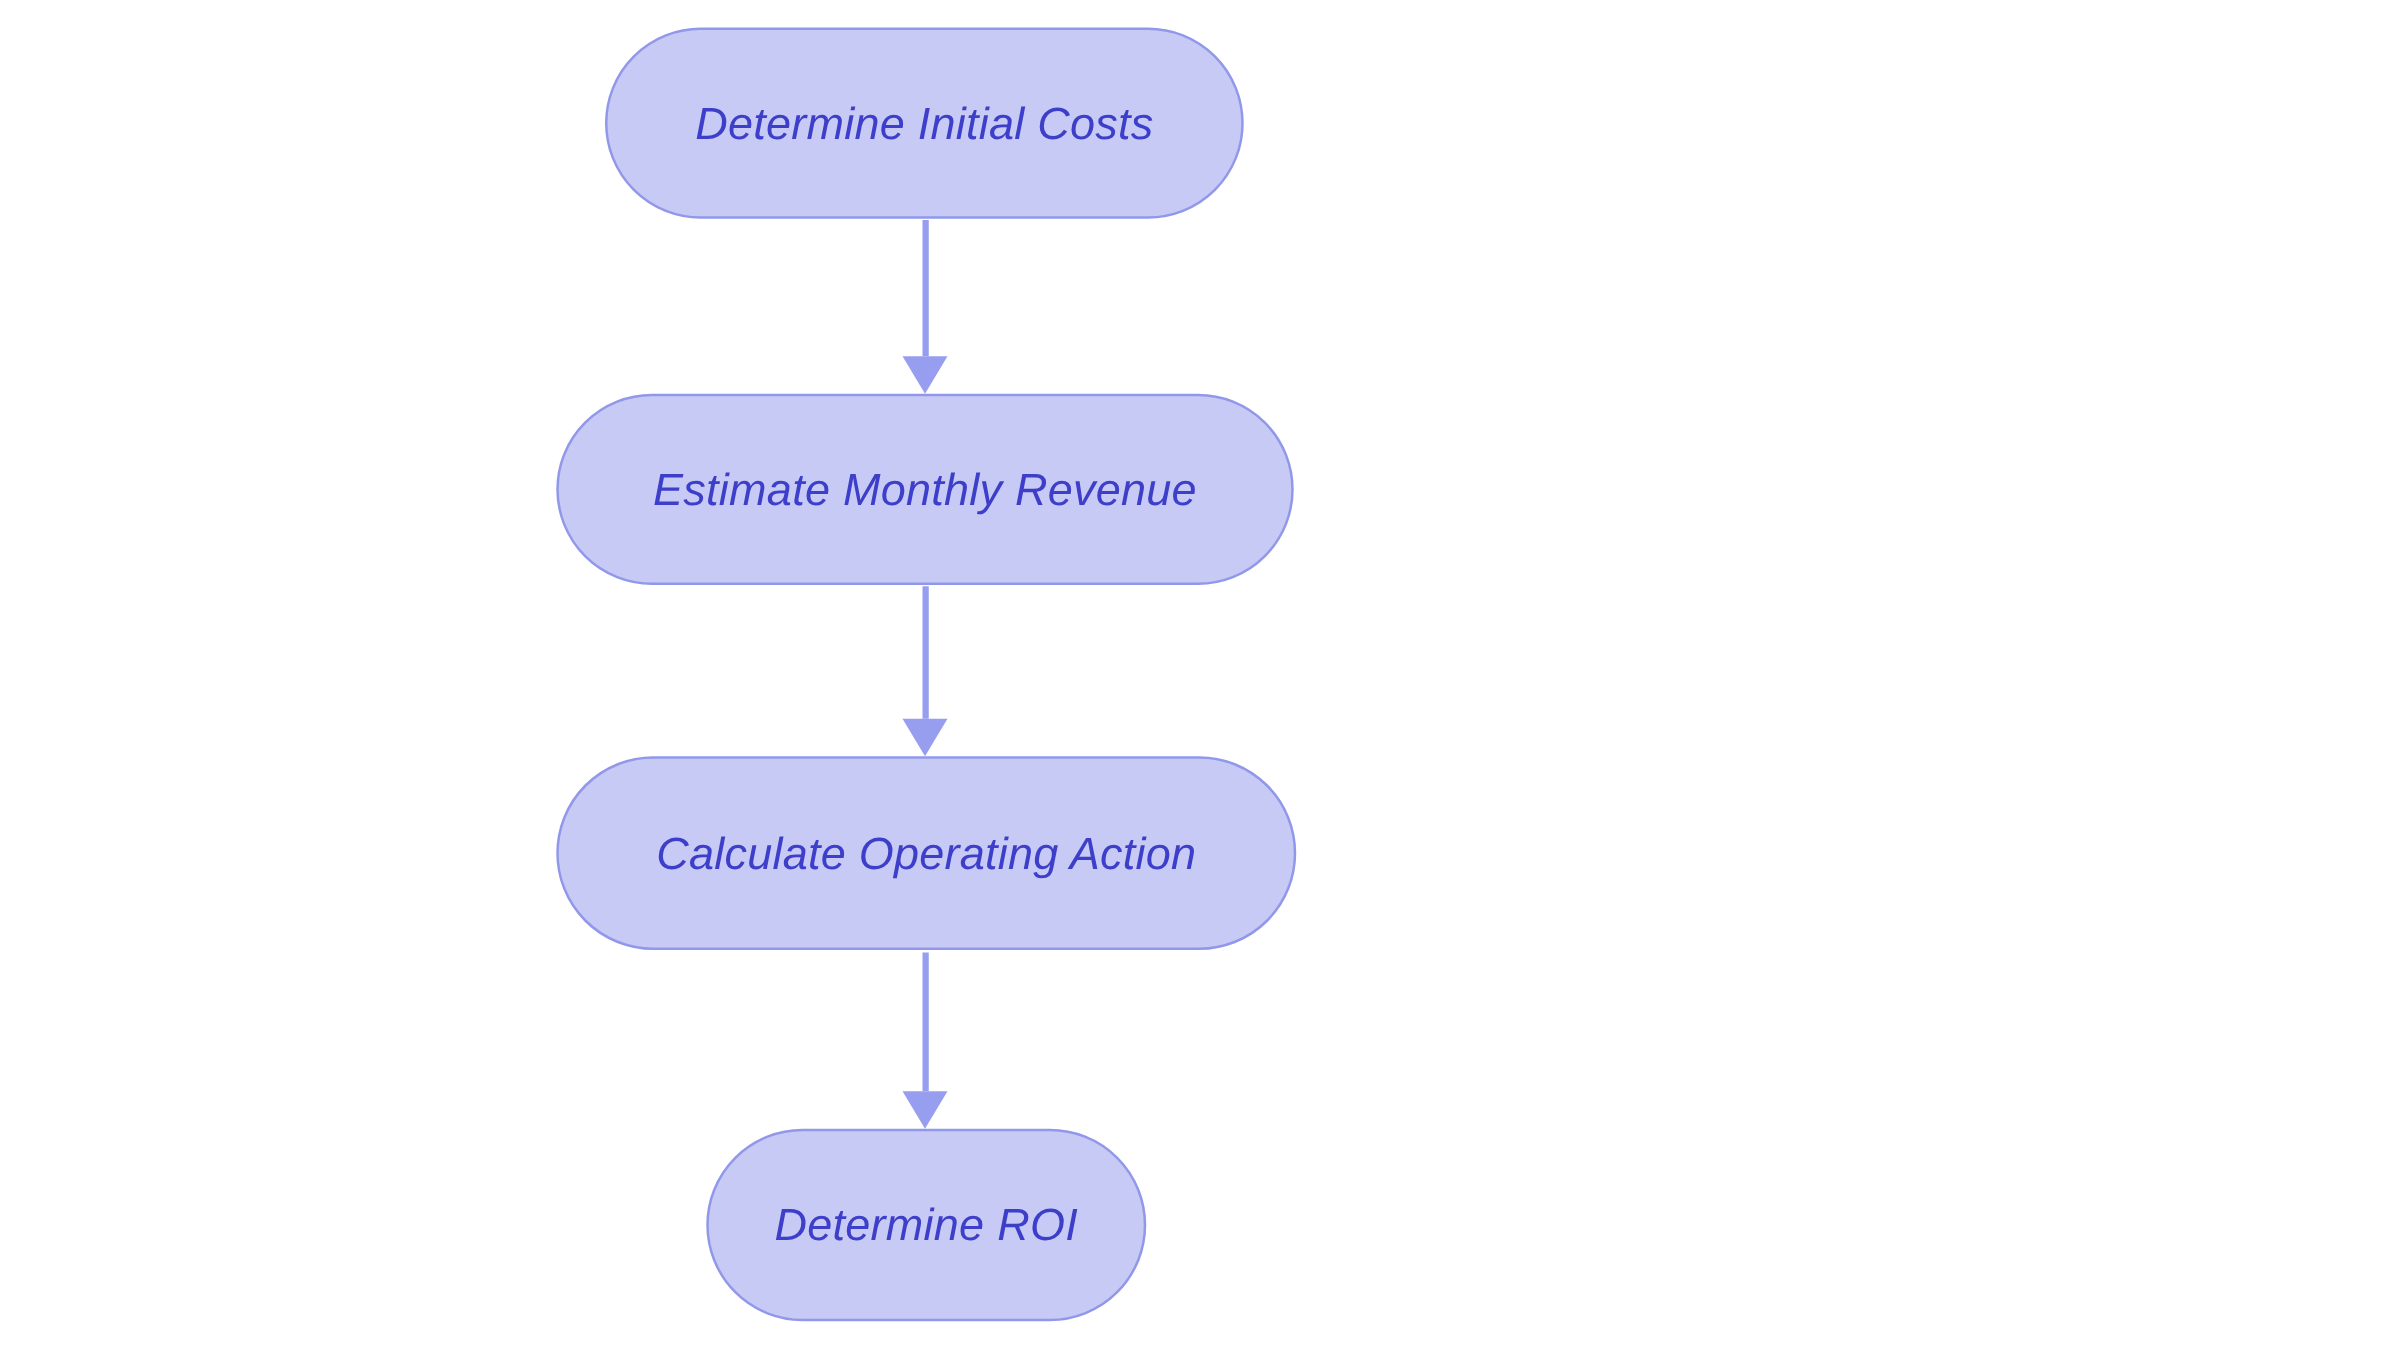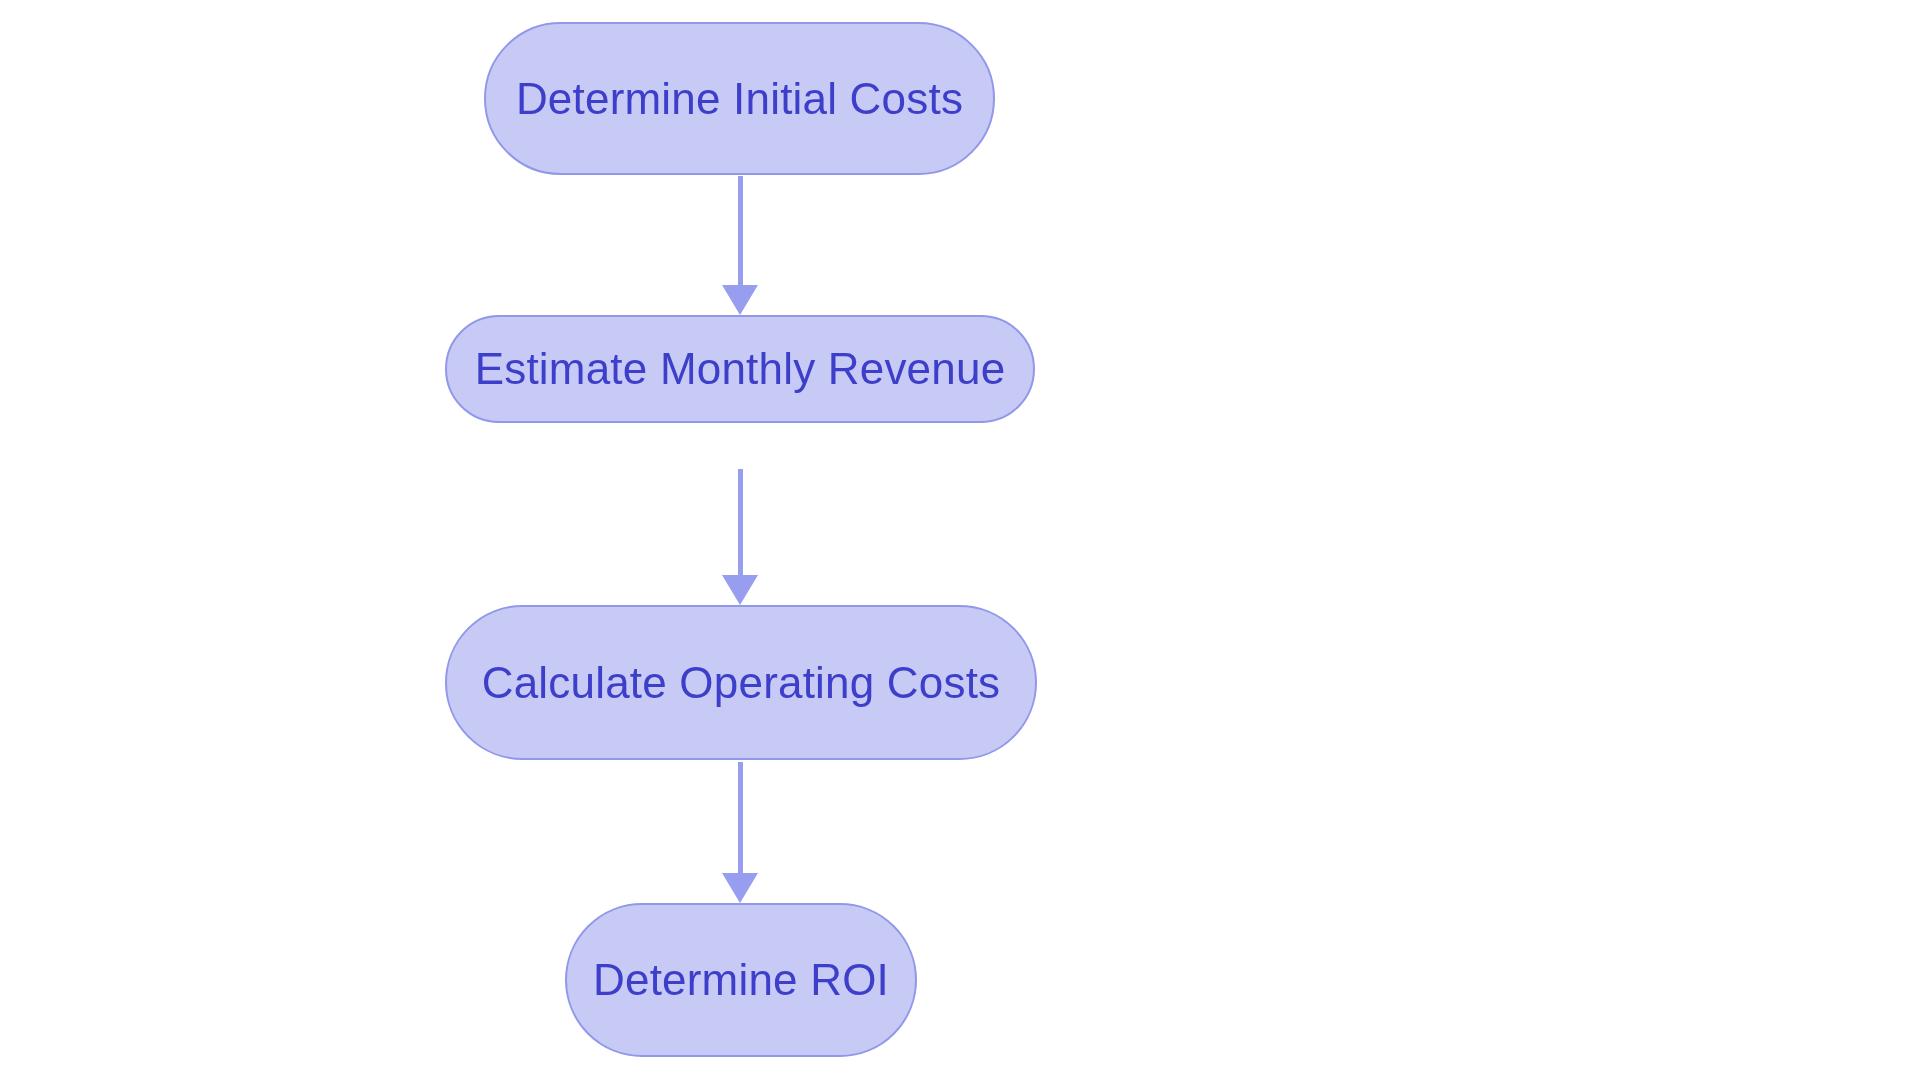--- a/index.html
+++ b/index.html
@@ -20,30 +20,31 @@
     box-sizing: border-box;
     background: var(--node-fill, #c7caf5);
     border: 2.5px solid var(--node-border, #9198ea);
     border-radius: 78px;
     display: flex;
     align-items: center;
     justify-content: center;
   }
   .node-label {
     color: var(--node-text, #3d3ec9);
-    font-size: 44px;
+    font-size: 36px;
     font-weight: 400;
     letter-spacing: 0.2px;
     white-space: nowrap;
     text-align: center;
+    font-style: italic;
   }
   
   .node-1 { left: 484px;  top: 22px;  width: 511px; height: 153px; }
   .node-action { left: 1133px; top: 22px; width: 341px; height: 153px; }
-  .node-2 { left: 445px;  top: 315px; width: 590px; height: 108px; }
+  .node-2 { left: 445px;  top: 315px; width: 590px; height: 153px; }
   .node-3 { left: 445px;  top: 605px; width: 592px; height: 155px; }
   .node-4 { left: 565px;  top: 903px; width: 352px; height: 154px; }
 
   
   .arrow {
     position: absolute;
     left: 722px;            
     width: 36px;
     display: flex;
     flex-direction: column;
@@ -83,21 +84,21 @@
   <div class="node node-2">
     <span class="node-label">Estimate Monthly Revenue</span>
   </div>
 
   <div class="arrow arrow-b">
     <div class="arrow-line"></div>
     <div class="arrow-head"></div>
   </div>
 
   <div class="node node-3">
-    <span class="node-label">Calculate Operating Costs</span>
+    <span class="node-label">Calculate Operating Action</span>
   </div>
 
   <div class="arrow arrow-c">
     <div class="arrow-line"></div>
     <div class="arrow-head"></div>
   </div>
 
   <div class="node node-4">
     <span class="node-label">Determine ROI</span>
   </div>

